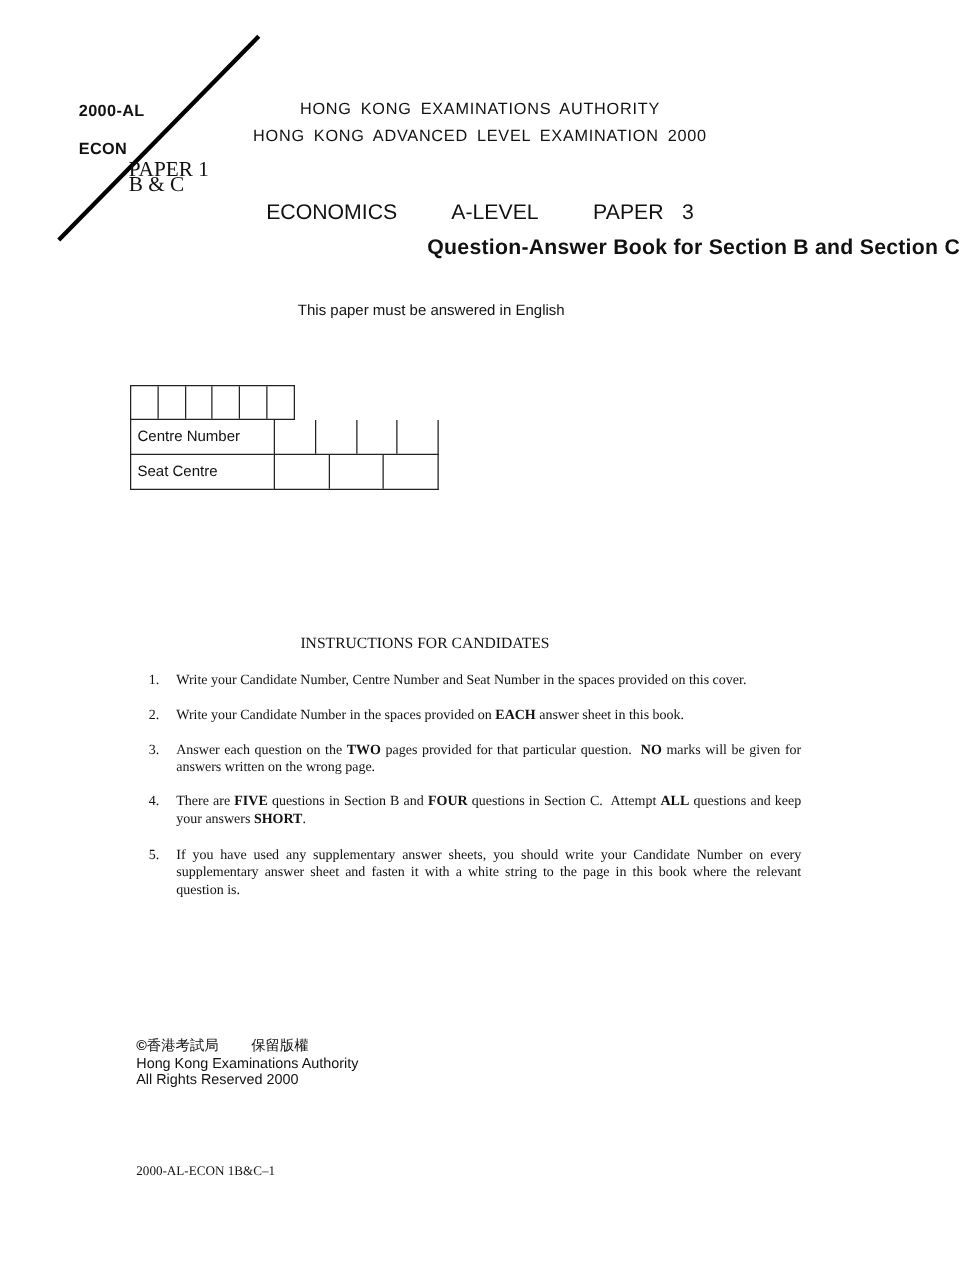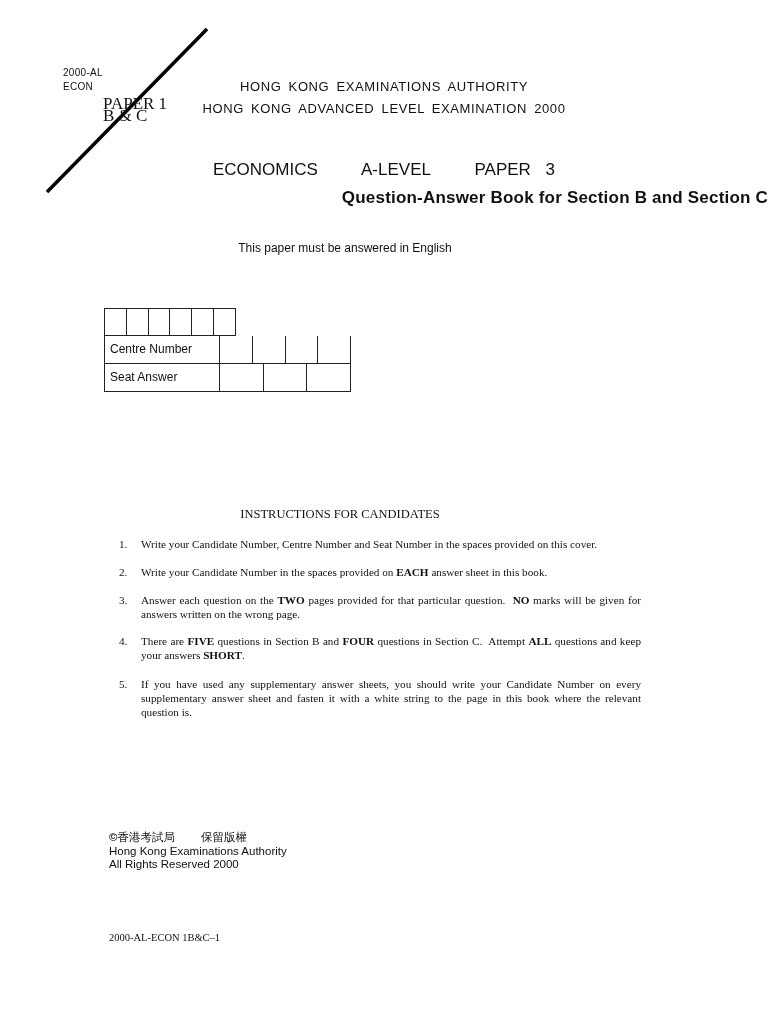--- a/index.html
+++ b/index.html
@@ -1,20 +1,20 @@
 <!DOCTYPE html>
 <html><head>
   <meta charset="utf-8">
   <style>
     html, body { margin: 0; padding: 0; background: #ffffff; }
     body { width: 768px; height: 1024px; position: relative; overflow: hidden; color: #111; font-family: "Liberation Sans", sans-serif; }
     .abs { position: absolute; }
     .diag { position: absolute; left: 0; top: 0; width: 768px; height: 1024px; pointer-events: none; }
     .code-box { left: 63px; top: 66px; }
-    .code-big { font-family: "Liberation Sans", sans-serif; font-weight: normal; font-size: 10px; line-height: 14px; letter-spacing: 0.3px; }
+    .code-big { font-family: "Liberation Sans", sans-serif; font-weight: bold; font-size: 13px; line-height: 14px; letter-spacing: 0.3px; margin-top: 16px; }
     .code-small { font-family: Liberation Serif, serif; font-size: 17px; line-height: 12px; margin-top: 4px; margin-left: 40px; }
     .hkea { left: 0; width: 768px; text-align: center; font-size: 13px; letter-spacing: 0.6px; word-spacing: 3px; }
     .title1 { left: 0; width: 768px; text-align: center; font-size: 17px; top: 160px; word-spacing: 10px; }
     .title2 { left: 0; width: 768px; text-align: right; font-size: 17px; top: 188px; font-weight: bold; letter-spacing: 0.2px; font-family: Liberation Sans, sans-serif; }
     .english { left: 0; width: 690px; text-align: center; font-size: 12px; top: 241px; }
     .numtable { left: 104px; top: 308px; border-collapse: collapse; }
     .numrow { display: flex; height: 28px; }
     .numlabel { width: 115px; border: 1px solid #222; border-right: none; box-sizing: border-box; font-size: 12px; padding-left: 5px; line-height: 27px; }
     .boxes { display: flex; width: 132px; box-sizing: border-box; border: 1px solid #222; }
     .box { flex: 1; border-right: 1px solid #222; }
@@ -63,21 +63,21 @@
   <div class="numrow">
     <div class="numlabel">Centre Number</div>
     <div class="boxes">
       <div class="box"></div>
       <div class="box"></div>
       <div class="box"></div>
       <div class="box"></div>
     </div>
   </div>
   <div class="numrow">
-    <div class="numlabel">Seat Answer</div>
+    <div class="numlabel">Seat Centre</div>
     <div class="boxes">
       <div class="box"></div>
       <div class="box"></div>
       <div class="box"></div>
     </div>
   </div>
 </div>
 
 <div class="abs instr-title" style="left:0;width:680px">INSTRUCTIONS FOR CANDIDATES</div>
 

